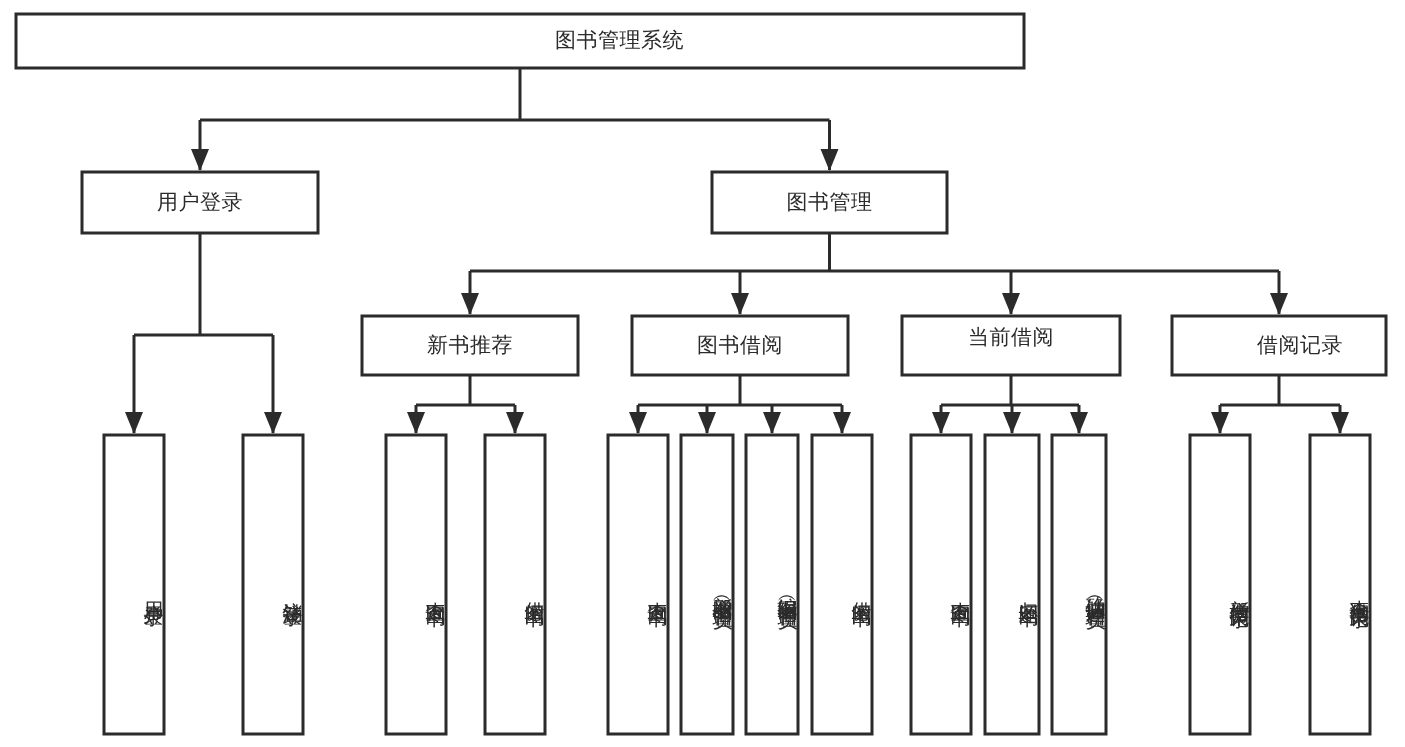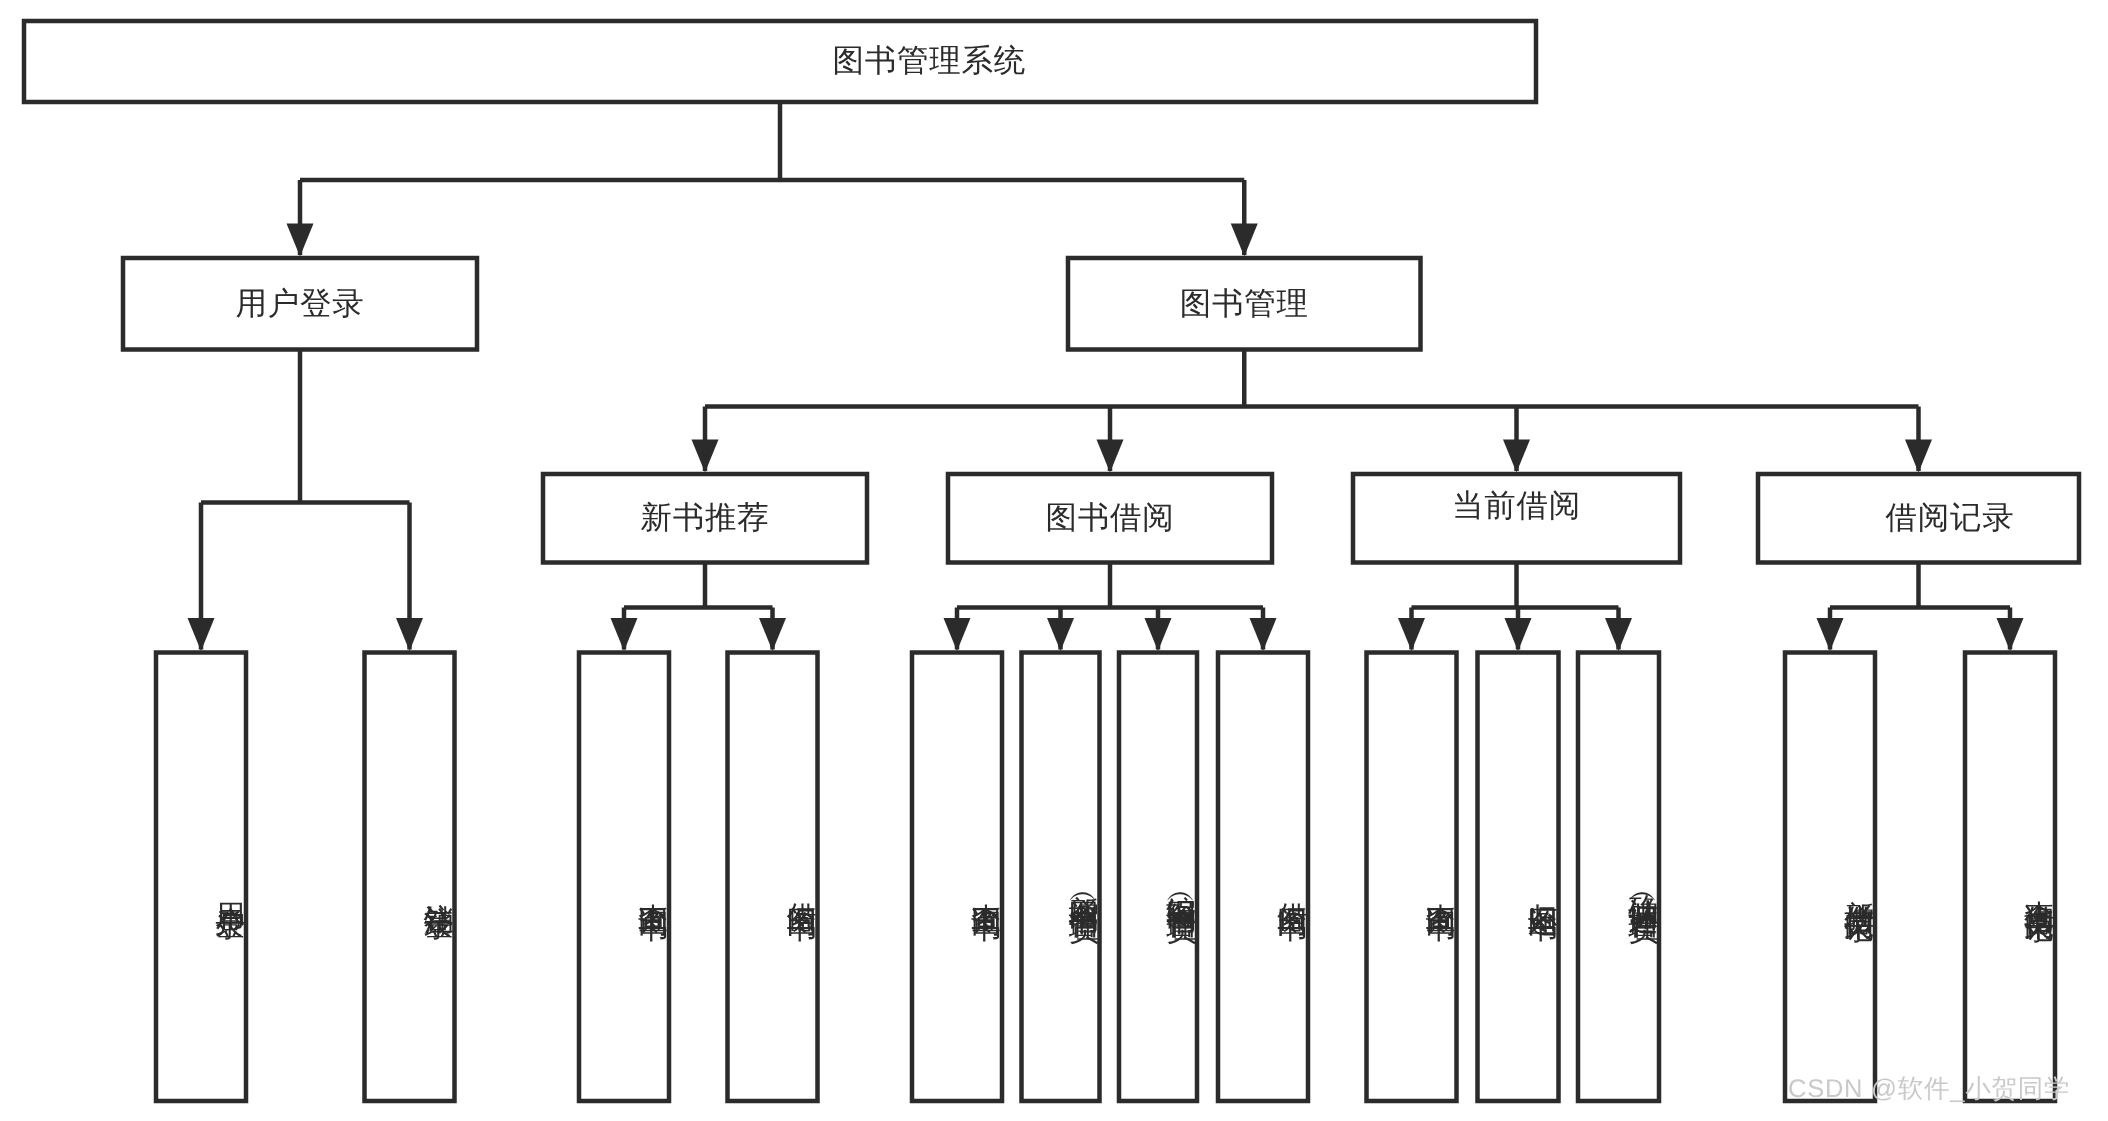--- a/index.html
+++ b/index.html
@@ -173,15 +173,14 @@
       <div class="node-label vertical" style="left: 681px; top: 435px; width: 52px; height: 299px;">新增图书（管理员）</div>
       <div class="node-label vertical" style="left: 746px; top: 435px; width: 52px; height: 299px;">编辑图书（管理员）</div>
       <div class="node-label vertical" style="left: 812px; top: 435px; width: 60px; height: 299px;">借阅图书</div>
       <div class="node-label vertical" style="left: 911px; top: 435px; width: 60px; height: 299px;">查询图书</div>
       <div class="node-label vertical" style="left: 985px; top: 435px; width: 54px; height: 299px;">归还图书</div>
       <div class="node-label vertical" style="left: 1052px; top: 435px; width: 54px; height: 299px;">确认归还（管理员）</div>
       <div class="node-label vertical" style="left: 1190px; top: 435px; width: 60px; height: 299px;">新增借阅记录</div>
       <div class="node-label vertical" style="left: 1310px; top: 435px; width: 60px; height: 299px;">查询借阅记录</div>
     </div>
 
-  <div class="watermark" style="left: 1192px; top: 714px;">CSDN @软件_小贺同学</div>
 
 </div>
 
 </body></html>

